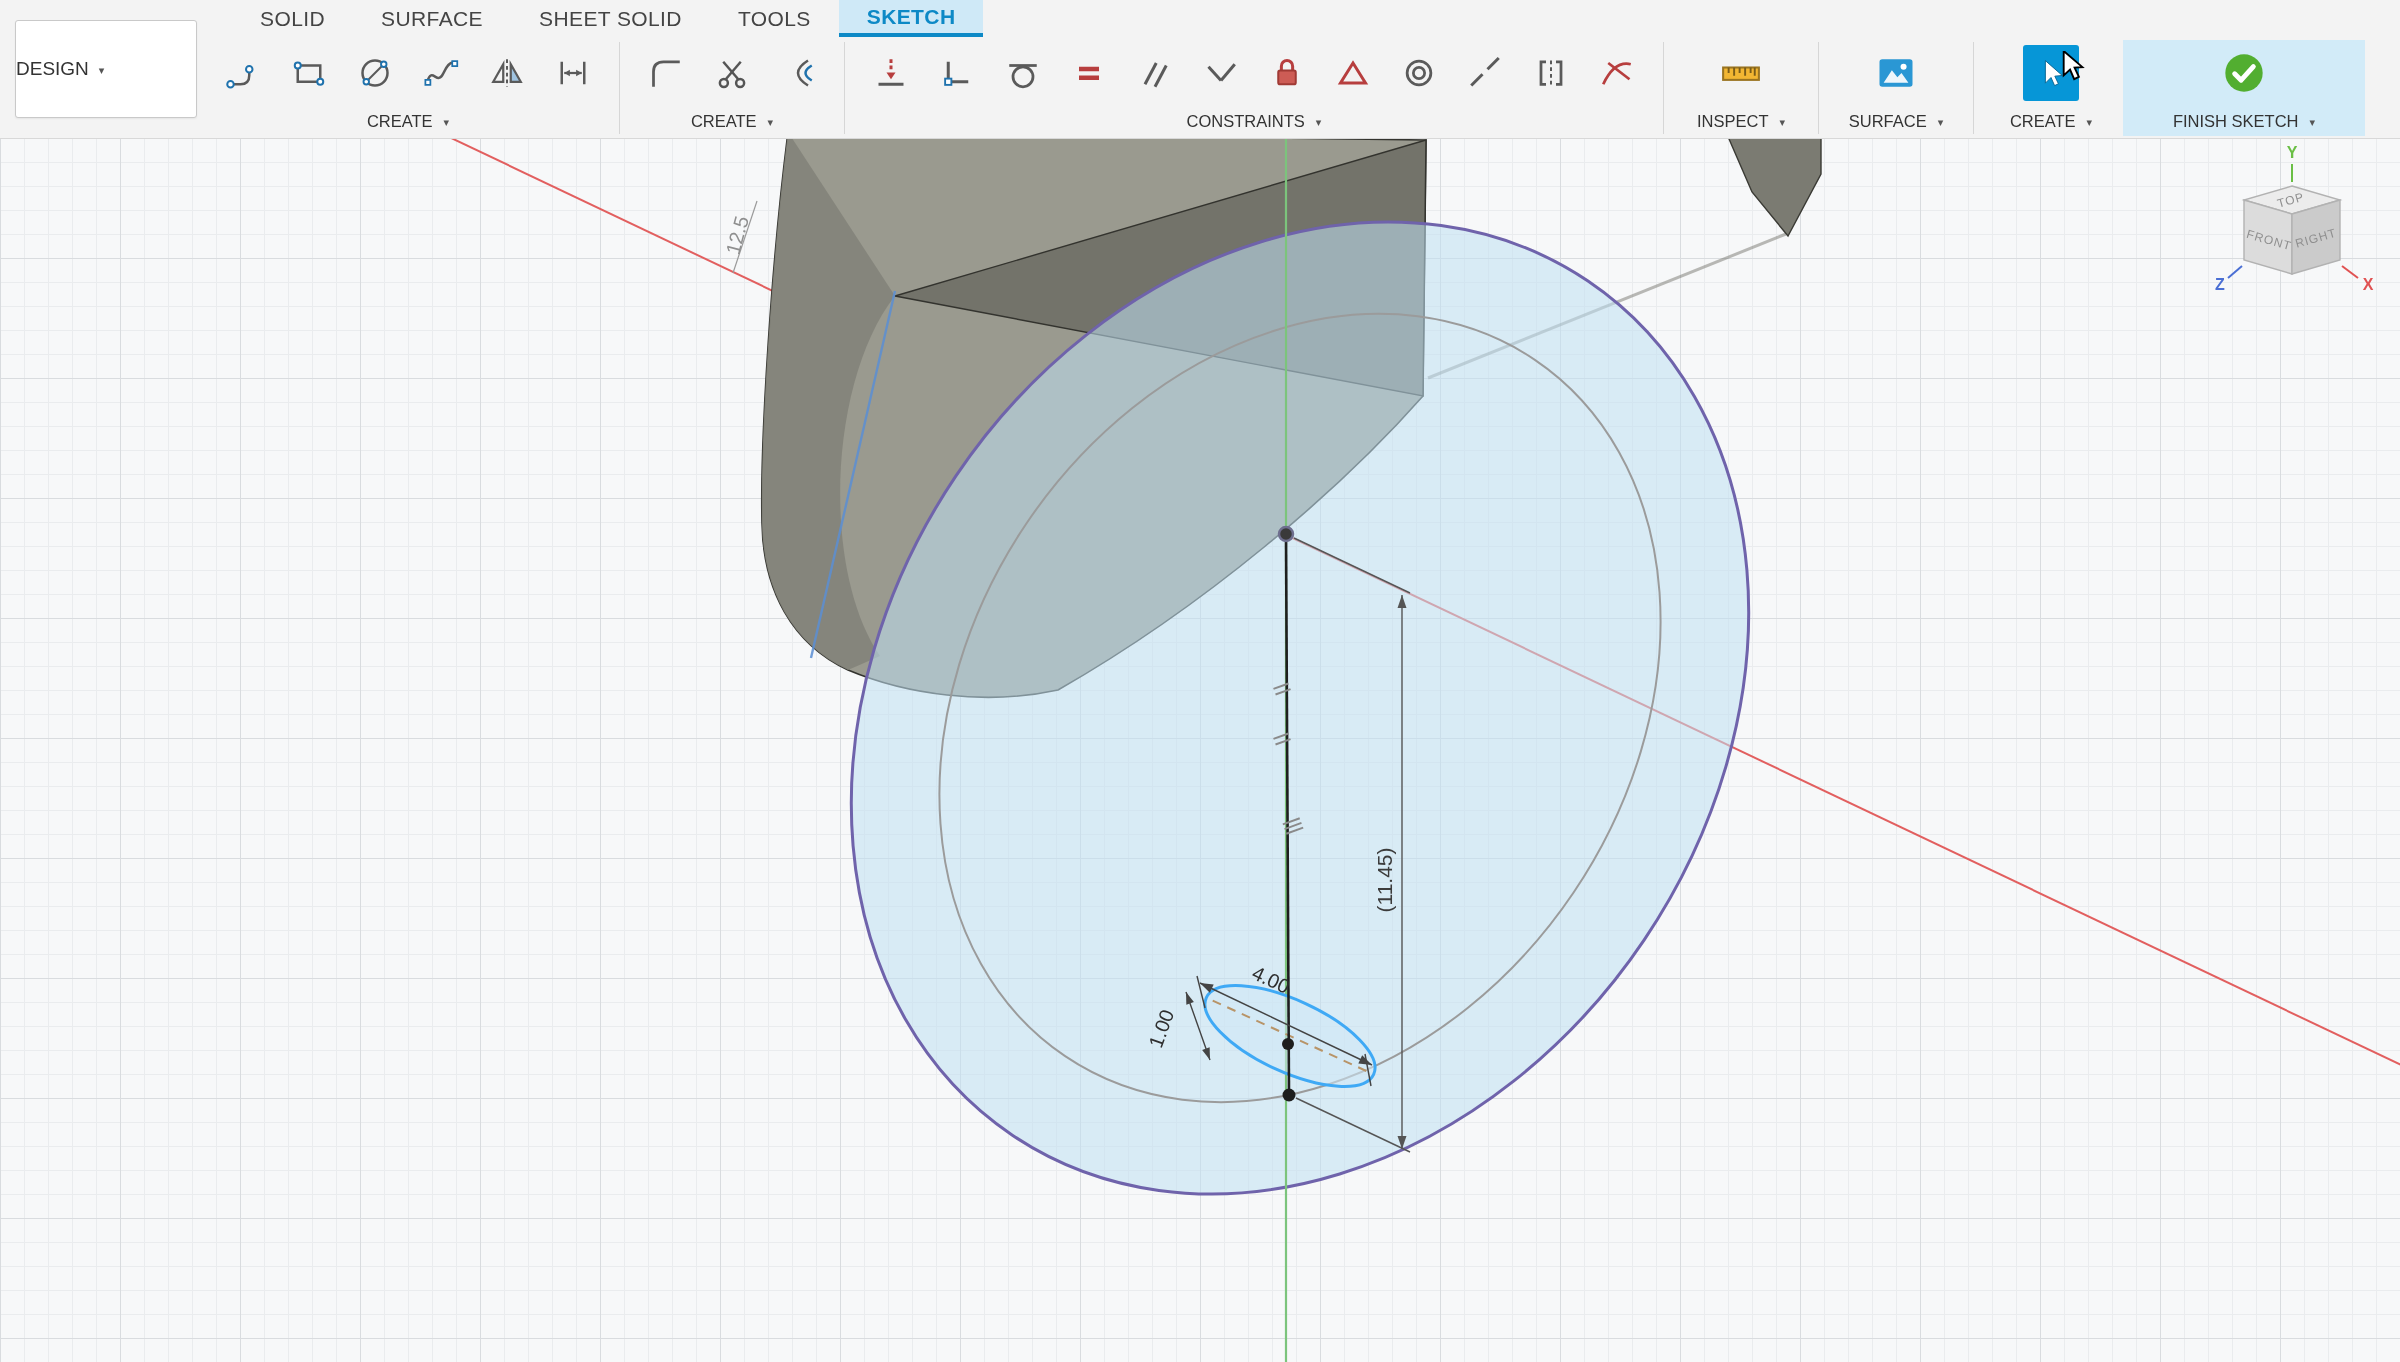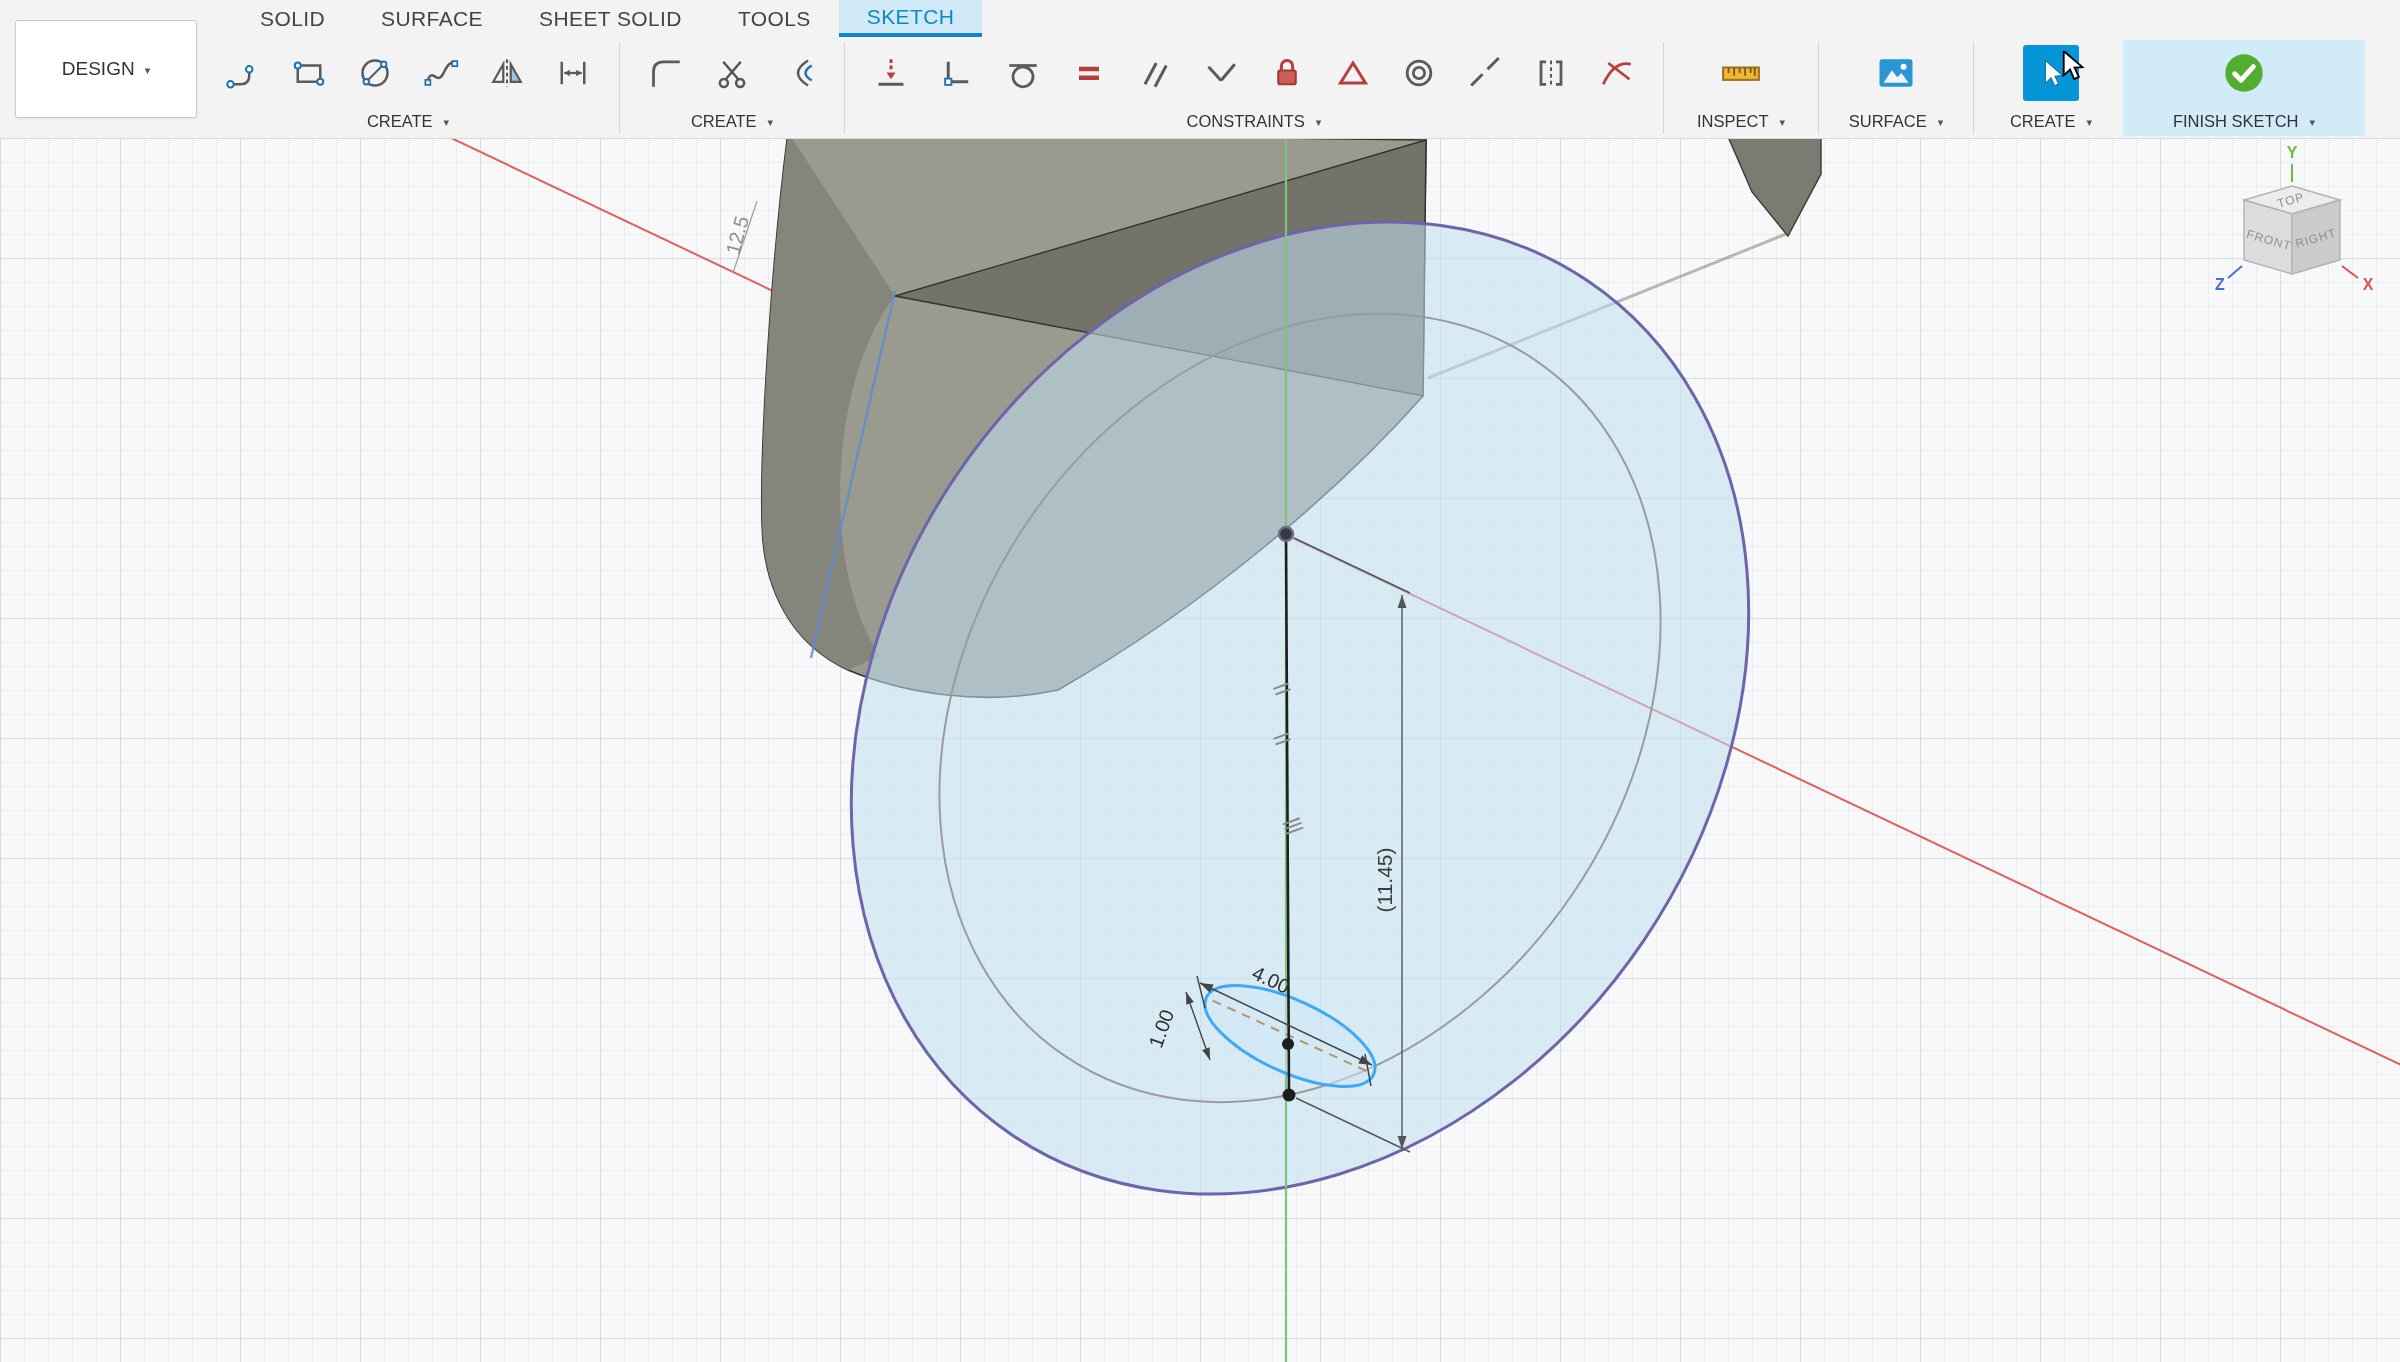--- a/index.html
+++ b/index.html
@@ -9,33 +9,33 @@
     -webkit-font-smoothing:antialiased;
   }
   
   .topbar{
     position:absolute;top:0;left:0;width:2400px;height:138px;
     background:#f3f3f3;border-bottom:1px solid #d8d8d8;z-index:20;
   }
   .design-box{
     position:absolute;left:15px;top:20px;width:180px;height:96px;
     background:#ffffff;border:1px solid #c9c9c9;border-radius:3px;
-    display:flex;align-items:center;justify-content:center;gap:10px;
+    display:flex;align-items:center;gap:10px;
     font-size:19px;color:#333;box-shadow:0 1px 2px rgba(0,0,0,.06);
     cursor:default;
   }
   .tabrow{
     position:absolute;left:232px;top:0;height:37px;display:flex;align-items:stretch;
   }
   .tab{
     padding:0 28px;display:flex;align-items:center;font-size:21px;color:#444;
     letter-spacing:.4px;cursor:default;white-space:nowrap;
   }
   .tab.active{
-    background:#cfe9f7;color:#0d89c6;font-weight:normal;
+    background:#cfe9f7;color:#0d89c6;font-weight:bold;
     border-bottom:4px solid #0d89c6;
   }
   .iconrow{
     position:absolute;left:210px;top:40px;display:flex;align-items:flex-start;
   }
   .group{display:flex;flex-direction:column;align-items:center;}
   .tools{display:flex;align-items:center;height:66px;}
   .tool{
     width:66px;height:62px;display:flex;align-items:center;justify-content:center;
     border-radius:3px;cursor:default;

